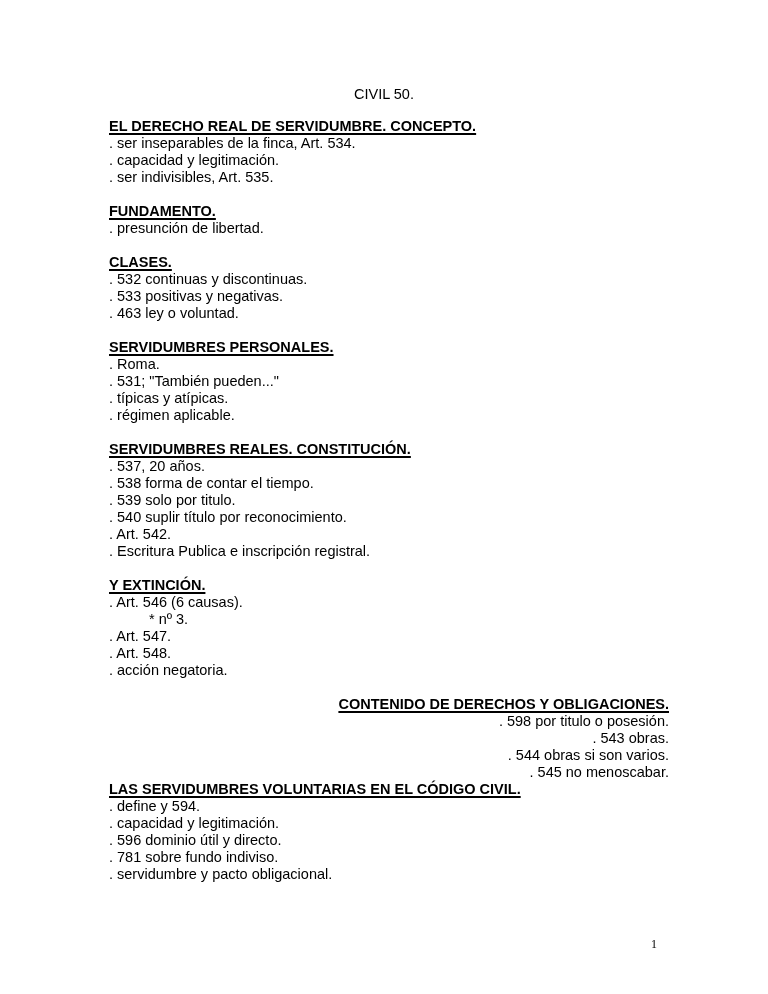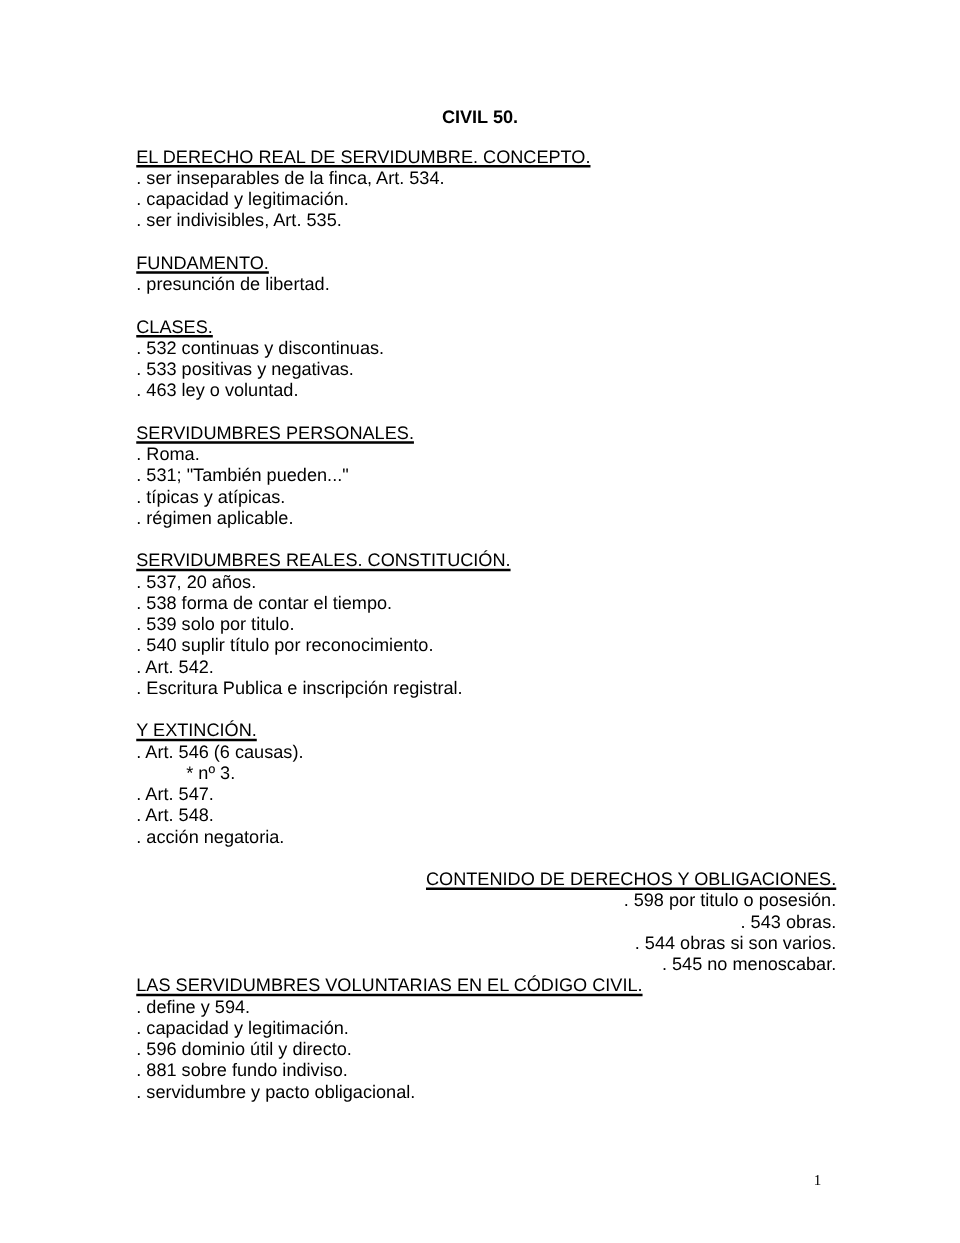--- a/index.html
+++ b/index.html
@@ -1,25 +1,25 @@
 <!DOCTYPE html>
 <html><head>
 <meta charset="utf-8">
 <style>
   html, body { margin: 0; padding: 0; background: #ffffff; }
   body { width: 768px; height: 994px; position: relative; overflow: hidden;
          font-family: "Liberation Sans", sans-serif; color: #000; }
   .page { position: absolute; left: 0; top: 0; width: 768px; height: 994px; }
   .title { position: absolute; top: 86px; left: 0; width: 768px; text-align: center;
-           font-weight: bold; font-size: 14.5px; line-height: 17px; }
+           font-weight: normal; font-size: 14.5px; line-height: 17px; }
   .content { position: absolute; left: 109px; top: 118px; width: 560px;
              font-size: 14.5px; line-height: 17px; }
   .section { margin-bottom: 17px; }
   .section.tight { margin-bottom: 0; text-align: right; }
-  .heading { font-weight: normal; text-decoration: underline; text-decoration-thickness: 1.5px;
+  .heading { font-weight: bold; text-decoration: underline; text-decoration-thickness: 1.5px;
              text-underline-offset: 2px; }
   .item { white-space: pre; }
   .item.indent { padding-left: 40px; }
   .pagenum { position: absolute; left: 651px; top: 937px; font-family: "Liberation Serif", serif;
              font-size: 12px; line-height: 14px; }
 </style>
 </head>
 <body>
 
 <div class="page">
@@ -79,20 +79,20 @@
       <div class="item">. 543 obras.</div>
       <div class="item">. 544 obras si son varios.</div>
       <div class="item">. 545 no menoscabar.</div>
     </div>
 
     <div class="section">
       <div class="heading">LAS SERVIDUMBRES VOLUNTARIAS EN EL CÓDIGO CIVIL.</div>
       <div class="item">. define y 594.</div>
       <div class="item">. capacidad y legitimación.</div>
       <div class="item">. 596 dominio útil y directo.</div>
-      <div class="item">. 881 sobre fundo indiviso.</div>
+      <div class="item">. 781 sobre fundo indiviso.</div>
       <div class="item">. servidumbre y pacto obligacional.</div>
     </div>
 
   </div>
 
   <div class="pagenum">1</div>
 </div>
 
 </body></html>

